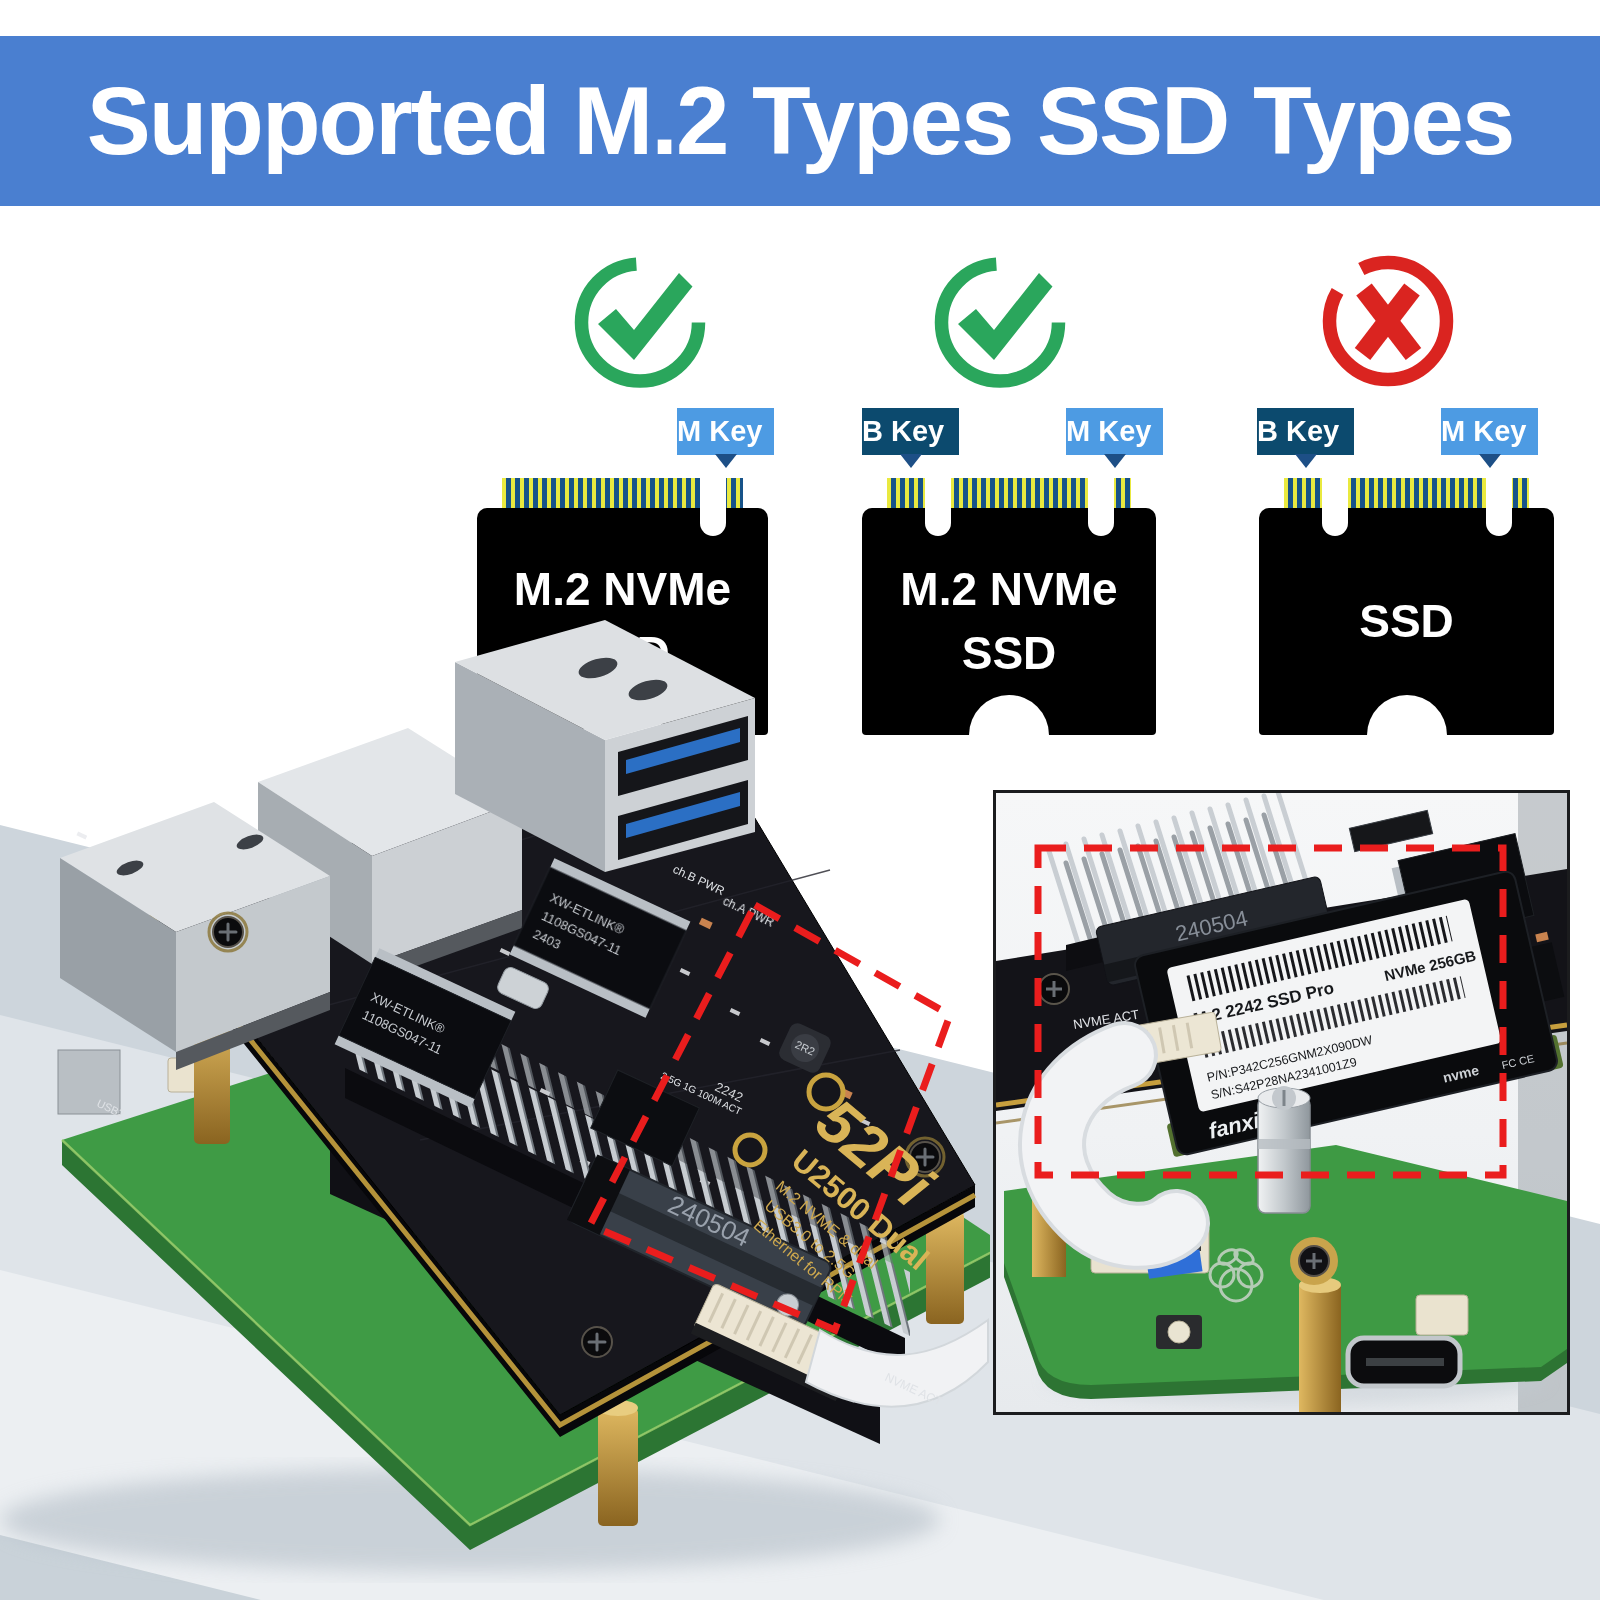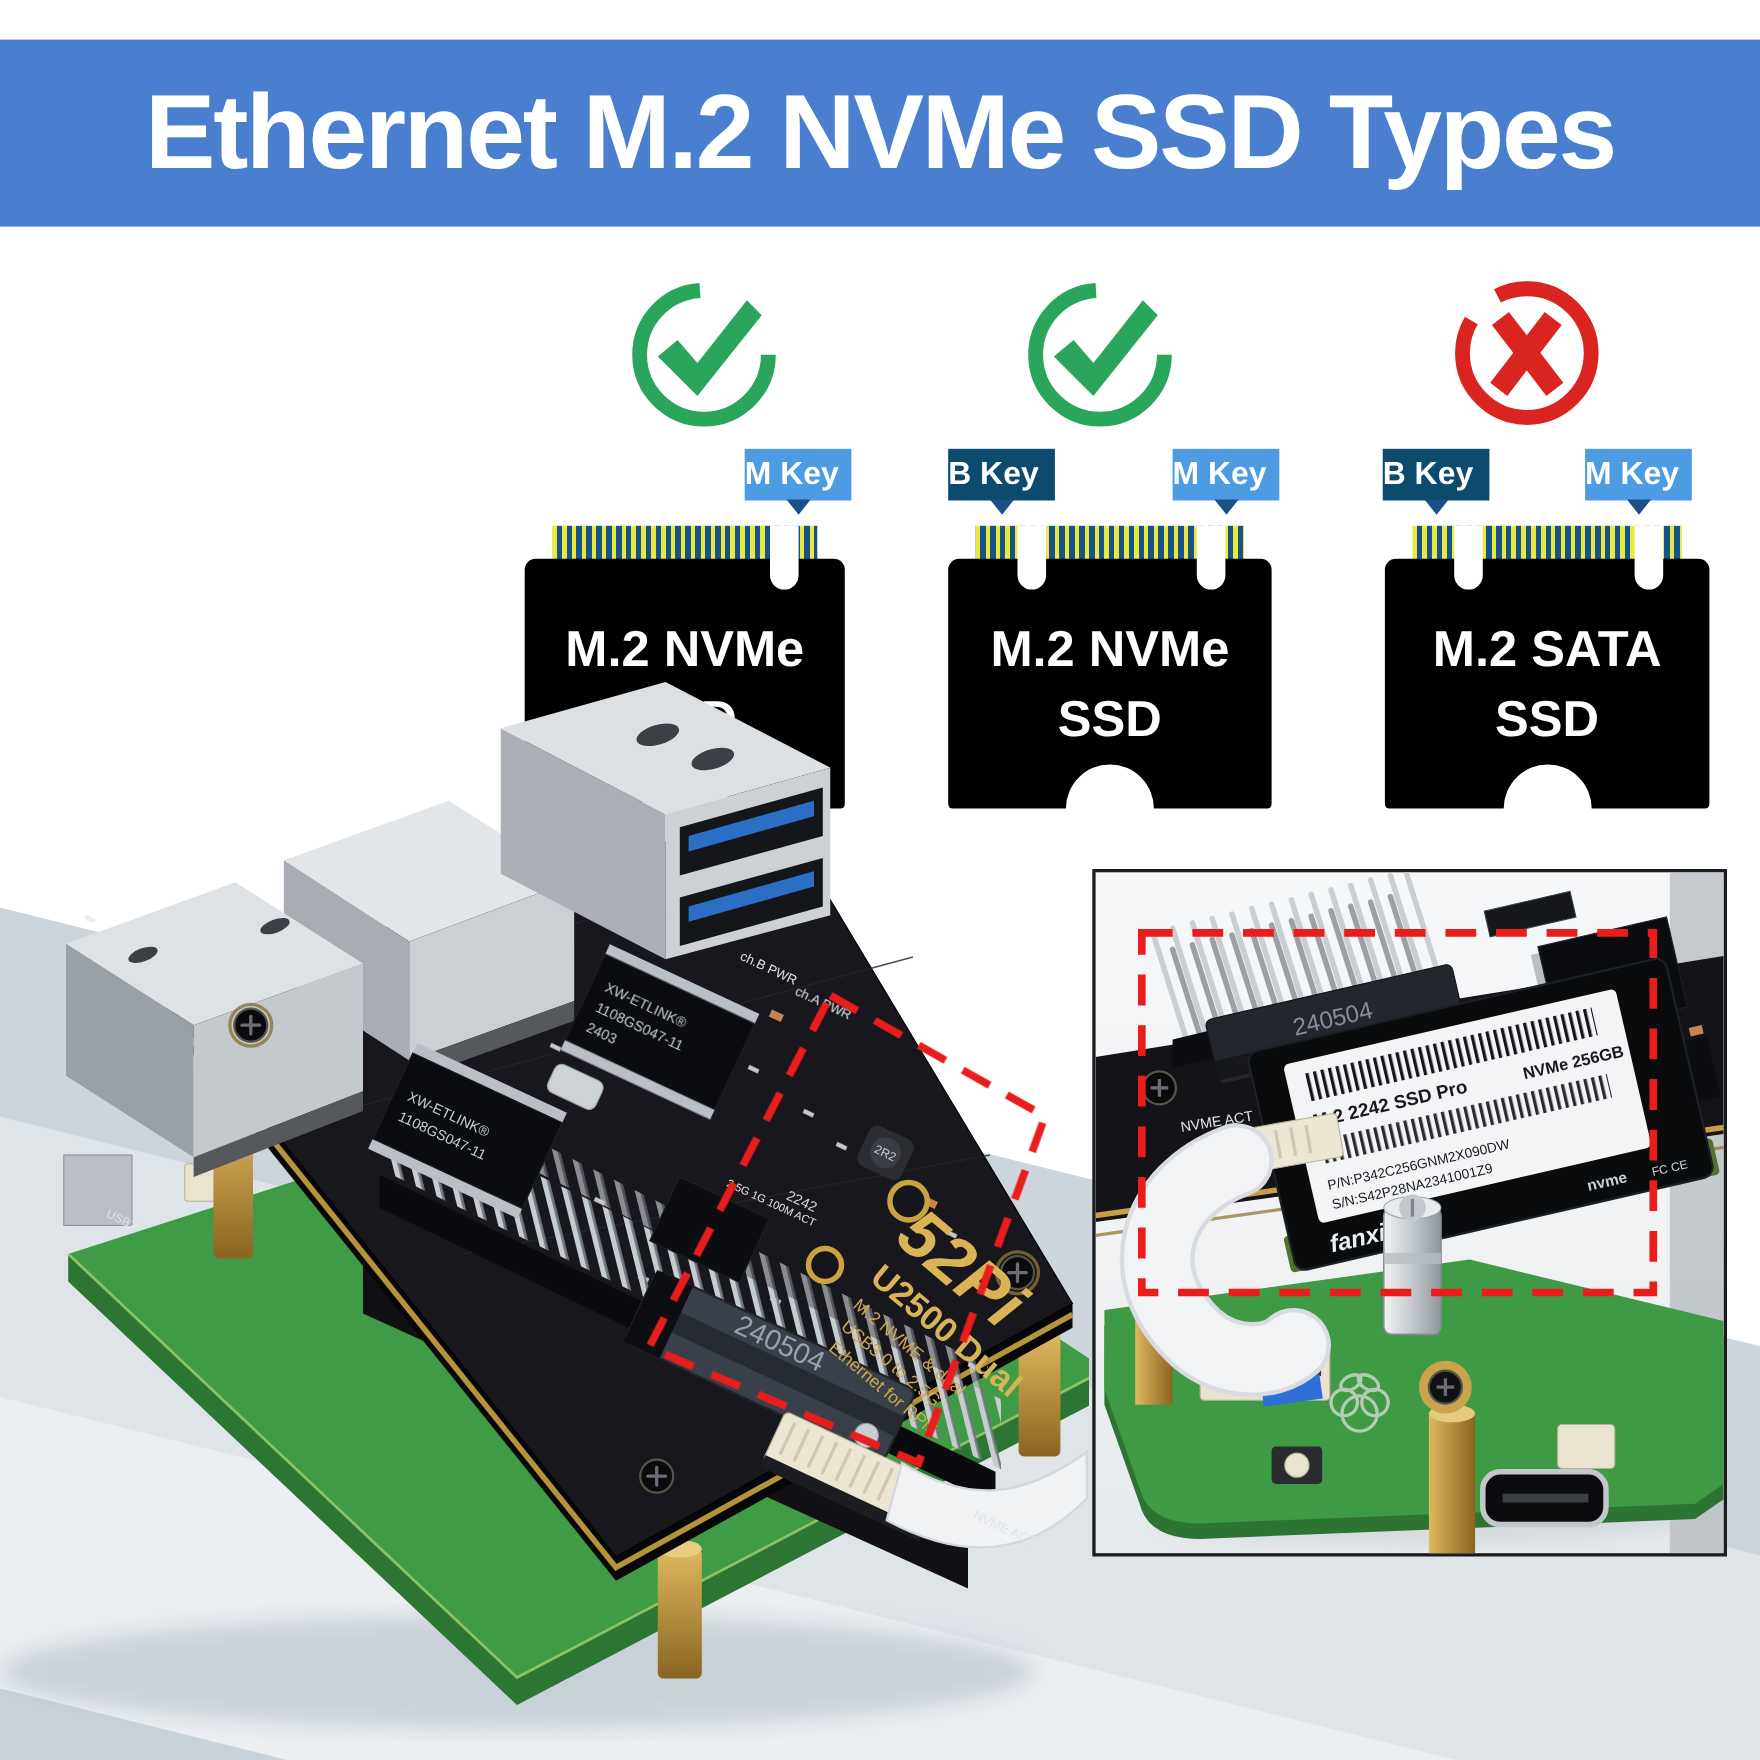--- a/index.html
+++ b/index.html
@@ -43,21 +43,21 @@
          background:linear-gradient(180deg,#f6f7f8 0%,#f0f2f4 55%,#e7eaed 100%);box-sizing:border-box}
   .inset svg{position:absolute;left:0;top:0}
   text{font-family:"Liberation Sans",sans-serif}
 </style>
 </head>
 <body>
 
 <div class="page">
 
   <div class="header" style="background:#4a7fd0">
-    <h1>Ethernet M.2 NVMe SSD Types</h1>
+    <h1>Supported M.2 Types SSD Types</h1>
   </div>
 
   <svg class="status-icon" style="left:565px" viewBox="0 0 100 100">
     <circle cx="50" cy="53" r="39" fill="none" stroke="#2aa65c" stroke-width="9" stroke-dasharray="181 64"></circle>
     <polygon points="22,54 34,44 46,58 76,20 85,29 46,78" fill="#2aa65c"></polygon>
   </svg>
   <svg class="status-icon" style="left:925px" viewBox="0 0 100 100">
     <circle cx="50" cy="53" r="39" fill="none" stroke="#2aa65c" stroke-width="9" stroke-dasharray="181 64"></circle>
     <polygon points="22,54 34,44 46,58 76,20 85,29 46,78" fill="#2aa65c"></polygon>
   </svg>
@@ -103,21 +103,20 @@
       <span>M.2 NVMe</span>
       <span>SSD</span>
     </div>
     <div class="notch" style="left:63px"></div>
     <div class="notch" style="left:226px"></div>
     <div class="bottom-notch"></div>
   </div>
   <div class="card" style="left:1259px;width:295px">
     <div class="pins"></div>
     <div class="body">
-      <span>M.2 SATA</span>
       <span>SSD</span>
     </div>
     <div class="notch" style="left:63px"></div>
     <div class="notch" style="left:227px"></div>
     <div class="bottom-notch"></div>
   </div>
 
   <div class="photo-area">
     <div class="band b1"></div>
     <div class="band b2"></div>

